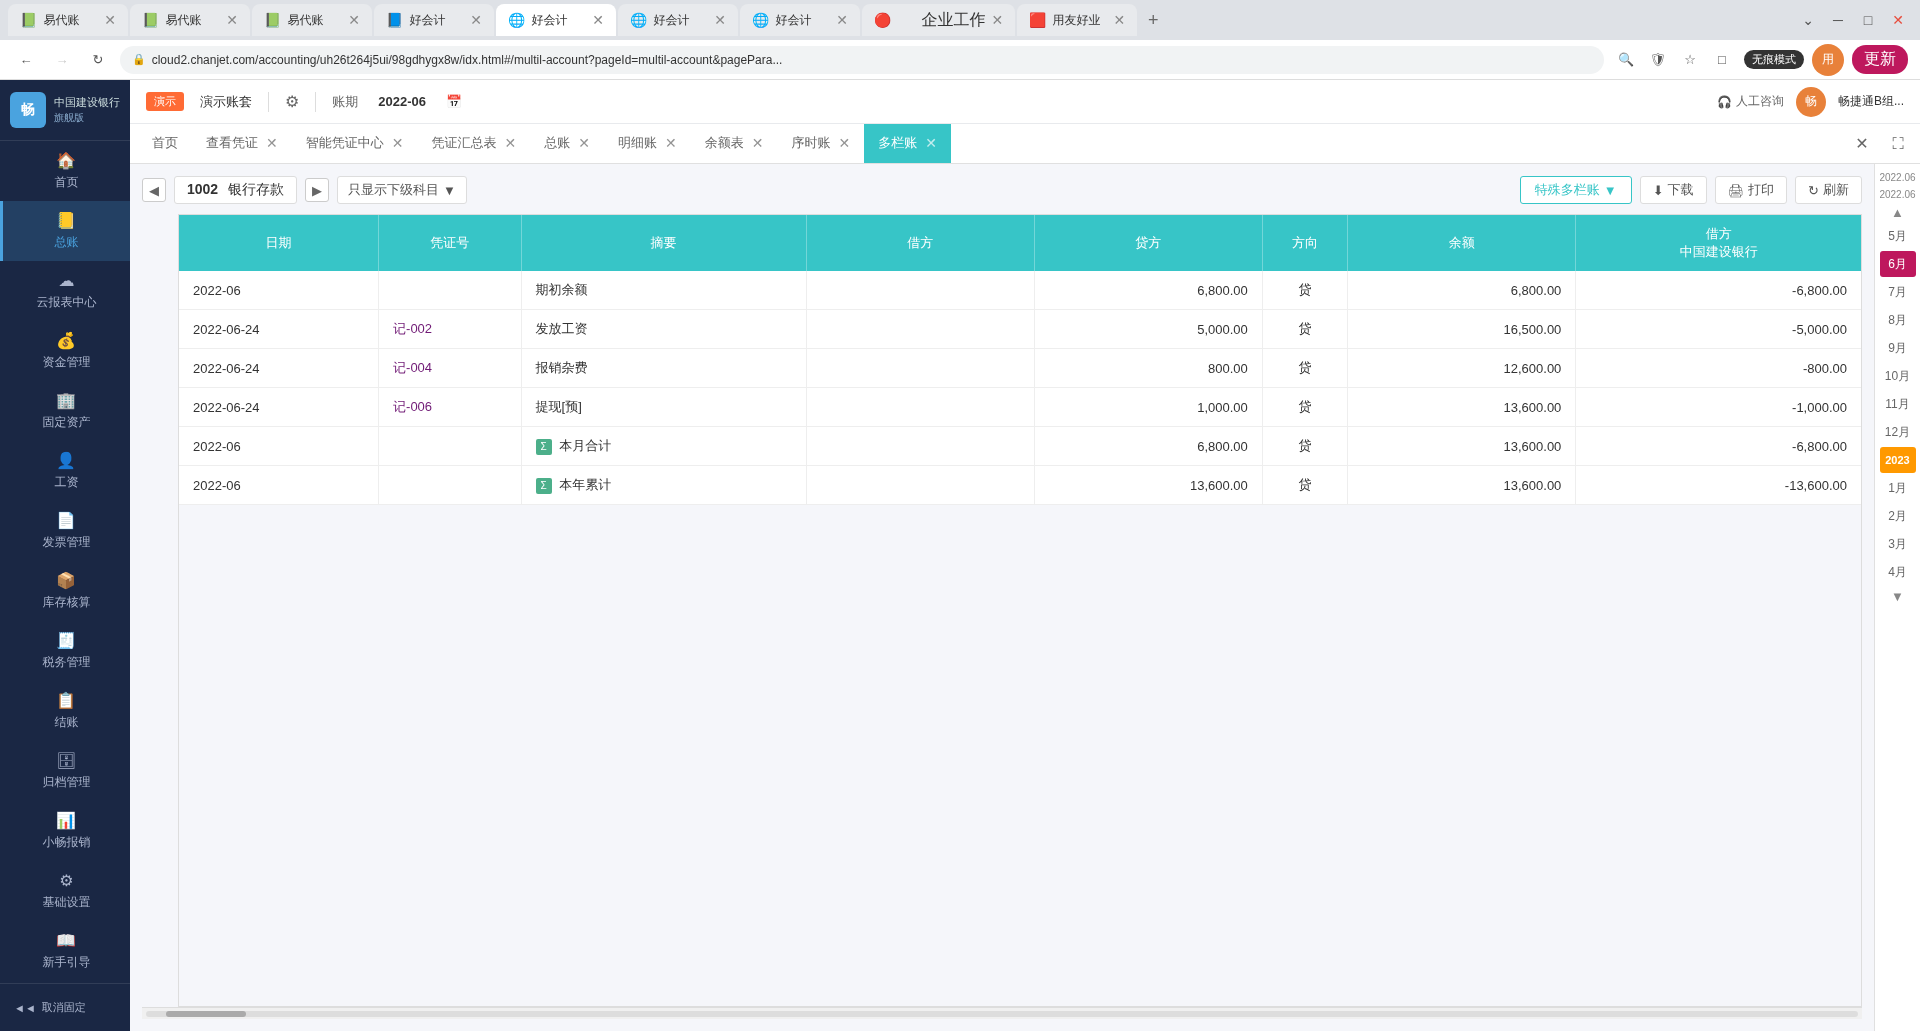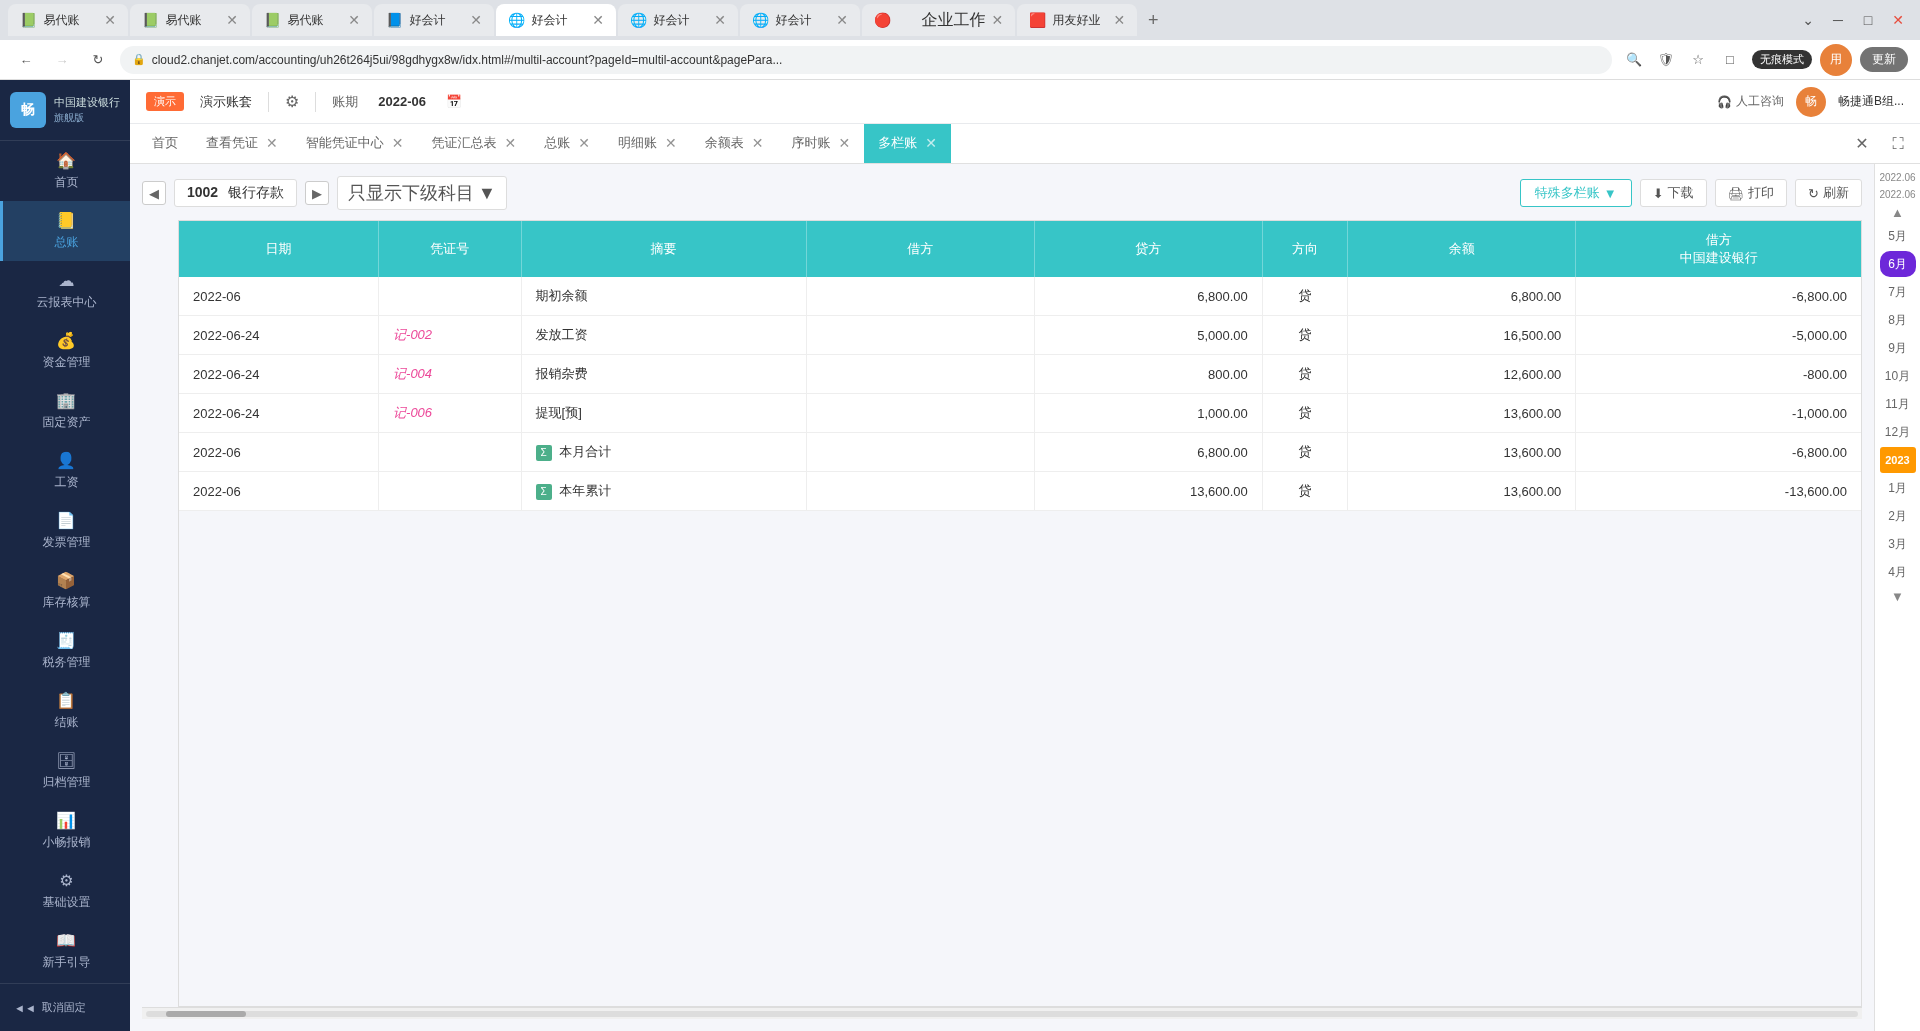--- a/index.html
+++ b/index.html
@@ -13,21 +13,21 @@
     .tab-add { width: 28px; height: 28px; display: flex; align-items: center; justify-content: center; color: #666; cursor: pointer; font-size: 18px; }
     .browser-btn { width: 28px; height: 28px; display: flex; align-items: center; justify-content: center; color: #555; cursor: pointer; font-size: 14px; }
 
     
     .address-bar { background: #fff; height: 40px; display: flex; align-items: center; padding: 0 12px; gap: 8px; border-bottom: 1px solid #ddd; }
     .nav-btn { width: 28px; height: 28px; display: flex; align-items: center; justify-content: center; color: #555; cursor: pointer; border-radius: 50%; }
     .url-bar { flex: 1; height: 28px; background: #f1f3f4; border-radius: 14px; display: flex; align-items: center; padding: 0 12px; font-size: 12px; color: #555; gap: 6px; }
     .url-actions { display: flex; gap: 4px; align-items: center; }
     .url-action-btn { width: 28px; height: 28px; display: flex; align-items: center; justify-content: center; color: #555; cursor: pointer; border-radius: 50%; }
     .incognito-badge { background: #333; color: #fff; padding: 2px 8px; border-radius: 12px; font-size: 11px; }
-    .update-btn { background: #737373; color: #fff; padding: 4px 12px; border-radius: 14px; font-size: 12px; cursor: pointer; }
+    .update-btn { background: #be185d; color: #fff; padding: 4px 12px; border-radius: 14px; font-size: 16px; cursor: pointer; }
 
     
     .app { display: flex; height: calc(1031px - 80px); }
 
     
     .sidebar { width: 130px; background: #1a2744; color: #fff; display: flex; flex-direction: column; flex-shrink: 0; }
     .sidebar-logo { padding: 12px 10px; border-bottom: 1px solid rgba(255,255,255,0.1); display: flex; align-items: center; gap: 8px; }
     .logo-icon { width: 36px; height: 36px; background: #4aa3df; border-radius: 6px; display: flex; align-items: center; justify-content: center; font-size: 14px; font-weight: bold; color: #fff; }
     .logo-text { font-size: 11px; color: #cdd; line-height: 1.4; }
     .sidebar-nav { flex: 1; overflow-y: auto; }
@@ -58,44 +58,44 @@
 
     
     .content { flex: 1; display: flex; overflow: hidden; position: relative; }
     .ledger-area { flex: 1; padding: 12px; overflow: hidden; display: flex; flex-direction: column; }
 
     
     .account-header { display: flex; align-items: center; justify-content: space-between; margin-bottom: 10px; }
     .account-nav { display: flex; align-items: center; gap: 8px; }
     .account-nav-btn { width: 24px; height: 24px; border: 1px solid #ccc; border-radius: 3px; display: flex; align-items: center; justify-content: center; cursor: pointer; color: #666; background: #fff; }
     .account-name { font-size: 14px; color: #333; padding: 4px 12px; background: #fff; border: 1px solid #ddd; border-radius: 3px; }
-    .subject-filter { display: flex; align-items: center; gap: 4px; color: #555; font-size: 18px; cursor: pointer; background: #fff; border: 1px solid #ddd; border-radius: 3px; padding: 4px 10px; }
+    .subject-filter { display: flex; align-items: center; gap: 4px; color: #555; font-size: 13px; cursor: pointer; background: #fff; border: 1px solid #ddd; border-radius: 3px; padding: 4px 10px; }
     .header-actions { display: flex; align-items: center; gap: 8px; }
     .multi-col-btn { padding: 4px 14px; border: 1px solid #37c5c7; color: #37c5c7; border-radius: 3px; cursor: pointer; display: flex; align-items: center; gap: 4px; font-size: 13px; background: #fff; }
     .action-btn { padding: 4px 12px; color: #555; cursor: pointer; display: flex; align-items: center; gap: 4px; font-size: 13px; background: #fff; border: 1px solid #ddd; border-radius: 3px; }
 
     
     .ledger-table { flex: 1; overflow: auto; border: 1px solid #ddd; margin-left: 36px; }
     table { width: 100%; border-collapse: collapse; }
     thead tr { background: #37c5c7; color: #fff; }
     thead th { padding: 10px 14px; text-align: center; font-weight: normal; font-size: 13px; border-right: 1px solid rgba(255,255,255,0.3); white-space: nowrap; }
     thead th:last-child { border-right: none; }
     .th-group { display: flex; flex-direction: column; align-items: center; }
     tbody tr { border-bottom: 1px solid #eee; background: #fff; }
     tbody td { padding: 10px 14px; color: #333; font-size: 13px; white-space: nowrap; border-right: 1px solid #eee; }
     tbody td:last-child { border-right: none; }
-    .td-link { color: #ec4899; cursor: pointer; text-decoration: none; font-style: italic; }
+    .td-link { color: #701a75; cursor: pointer; text-decoration: none; }
     .td-right { text-align: right; }
     .td-center { text-align: center; }
     .sum-icon { display: inline-flex; width: 16px; height: 16px; background: #4caf8a; color: #fff; border-radius: 2px; align-items: center; justify-content: center; font-size: 10px; margin-right: 4px; }
 
     
     .month-panel { width: 46px; background: #fff; border-left: 1px solid #e0e0e0; display: flex; flex-direction: column; align-items: center; padding: 4px 0; overflow-y: auto; }
     .month-item { width: 36px; height: 26px; display: flex; align-items: center; justify-content: center; font-size: 12px; color: #666; cursor: pointer; border-radius: 3px; margin: 1px 0; }
-    .month-item.active { background: #6d28d9; color: #fff; border-radius: 10px; }
+    .month-item.active { background: #be185d; color: #fff; border-radius: 3px; }
     .month-item.year-badge { background: #ff9900; color: #fff; font-size: 11px; font-weight: bold; border-radius: 3px; }
     .month-nav-btn { width: 28px; height: 20px; display: flex; align-items: center; justify-content: center; color: #888; cursor: pointer; }
 
     
     ::-webkit-scrollbar { width: 6px; height: 6px; }
     ::-webkit-scrollbar-track { background: #f1f1f1; }
     ::-webkit-scrollbar-thumb { background: #ccc; border-radius: 3px; }
 
     .bottom-scroll { height: 12px; background: #f0f0f0; border-top: 1px solid #ddd; display: flex; align-items: center; padding: 0 4px; }
     .scroll-track { flex: 1; height: 6px; background: #ddd; border-radius: 3px; position: relative; }

